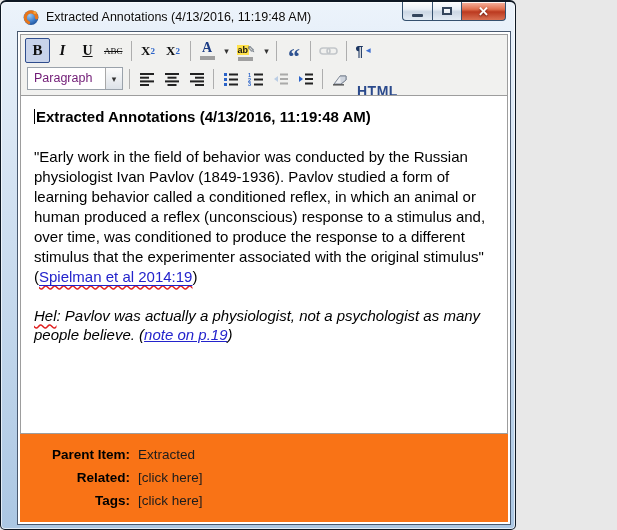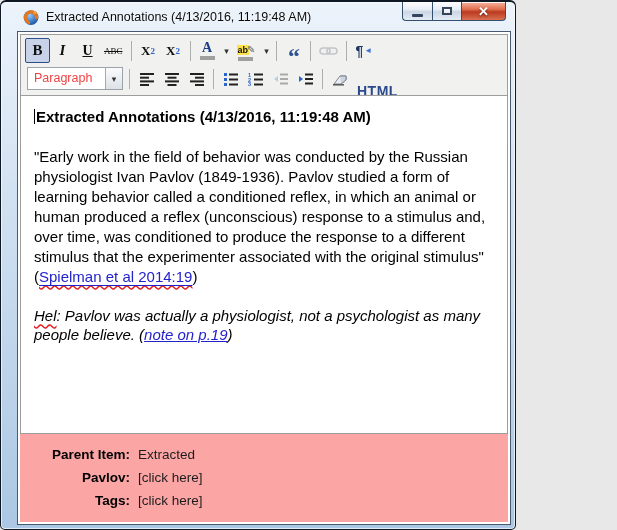--- a/index.html
+++ b/index.html
@@ -88,21 +88,21 @@
   .dd-arrow { font-size:9px; color:#333; margin-left:1px; }
   .quote-glyph { font-size:24px; line-height:14px; color:#2e5291; font-weight:bold;
     font-family:"Liberation Serif", serif; margin-top:10px; }
   .pilcrow-glyph { font-size:14px; font-weight:bold; color:#1b3561; }
   .ltr-tri { font-size:8px; color:#3f6fd0; margin-left:1px; }
   .html-glyph { font-size:14px; font-weight:bold; color:#2b4a8c; letter-spacing:.5px;margin-top:24px; }
   .format-select {
     display:flex; align-items:stretch; height:23px; width:96px;
     background:#fff; border:1px solid #9aa2ab; margin:0 2px;
   }
-  .fs-text { flex:1; font-size:12.5px; color:#ef4444; padding:3px 0 0 6px; }
+  .fs-text { flex:1; font-size:12.5px; color:#701a75; padding:3px 0 0 6px; }
   .fs-arrow {
     width:17px; border-left:1px solid #a8a8a8;
     background:linear-gradient(180deg,#fbfbfb,#dde2e8);
     display:flex; align-items:center; justify-content:center;
   }
   .fs-arrow .dd-arrow { margin:0; }
   
   .editor-content {
     flex:1; min-height:0; overflow:hidden;
     background:#fff; border-top:1px solid #9d9d9d;
@@ -114,21 +114,21 @@
   .note-heading { font-weight:bold; margin:0 0 20px; }
   .note-p { margin:0 0 19px; }
   .note-p.italic { font-style:italic; }
   .link { color:#2323cc; text-decoration:underline; cursor:pointer; }
   .squiggle {
     text-decoration:underline wavy #e02020;
     text-decoration-skip-ink:none; text-underline-offset:3px;
   }
   
   .footer {
-    flex:none; height:88px; background:#fca5a5;
+    flex:none; height:88px; background:#f97316;
     margin:0 2px 2px; padding-top:9px;
   }
   .f-row { display:flex; align-items:baseline; padding:4px 0; font-size:13.5px; }
   .f-label { width:110px; text-align:right; font-weight:bold; color:#000; flex:none; }
   .f-value { margin-left:8px; color:#1c1c1c; cursor:pointer; }
 </style>
 </head>
 <body>
 
 <div class="window">
@@ -302,21 +302,21 @@
         <p class="note-p italic"><span class="squiggle">Hel</span><span>: Pavlov was actually a physiologist, not a psychologist as many people believe. (</span><span class="link">note on p.19</span><span>)</span></p>
       </div>
     </div>
 
     <div class="footer">
       <div class="f-row">
         <div class="f-label">Parent Item:</div>
         <div class="f-value">Extracted</div>
       </div>
       <div class="f-row">
-        <div class="f-label">Pavlov:</div>
+        <div class="f-label">Related:</div>
         <div class="f-value">[click here]</div>
       </div>
       <div class="f-row">
         <div class="f-label">Tags:</div>
         <div class="f-value">[click here]</div>
       </div>
     </div>
   </div>
 </div>
 

